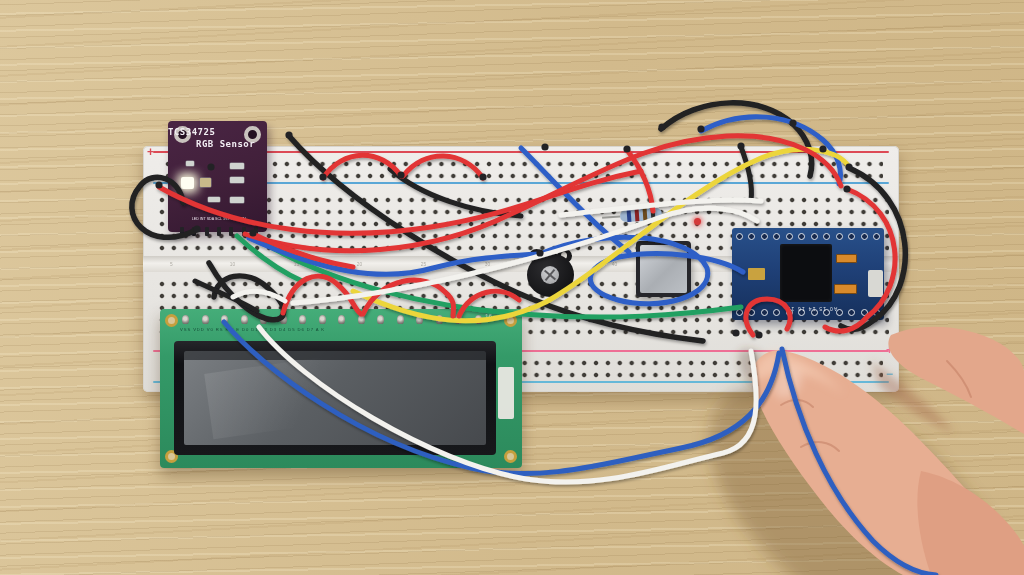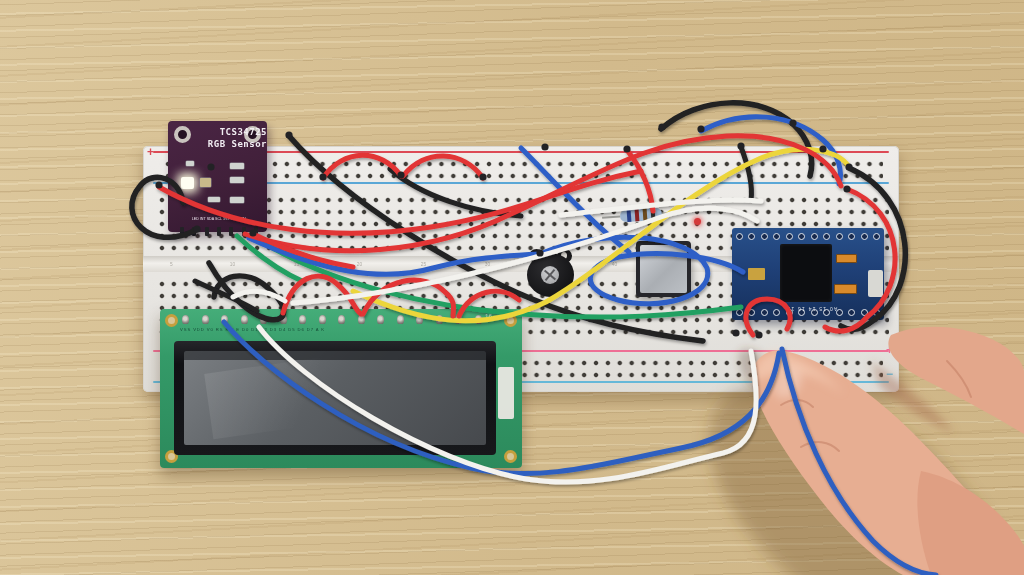--- a/index.html
+++ b/index.html
@@ -24,21 +24,21 @@
   #groove{left:0;right:0;top:110px;height:16px;
     background:linear-gradient(180deg,#cfccc6,#f2f0ec 45%,#dedbd5);}
   #groove-nums{left:26px;right:26px;top:110px;height:16px;display:flex;justify-content:space-between;align-items:center;}
   #groove-nums span{font-size:8px;transform:scale(.6);color:#8b887f;opacity:.65;}
   .railmark{font-size:12px;font-weight:bold;line-height:1;}
   
   #sensor{left:168px;top:121px;width:99px;height:111px;border-radius:4px;
     background:linear-gradient(160deg,#4a2544,var(--sensor,#41203a) 55%,#331830);
     box-shadow:3px 6px 9px rgba(40,20,40,.4);}
   .shole{width:17px;height:17px;border-radius:50%;background:#241122;border:4px solid #c9c3be;box-sizing:border-box;}
-  #sensor .title{left:0;right:0;text-align:right;color:#f2eef3;font-family:"DejaVu Sans Mono",monospace;
+  #sensor .title{left:0;right:0;text-align:left;color:#f2eef3;font-family:"DejaVu Sans Mono",monospace;
     font-size:9px;font-weight:bold;letter-spacing:.5px;white-space:nowrap;}
   #sensor-led{left:13px;top:56px;width:13px;height:12px;border-radius:2px;background:#fffef2;
     box-shadow:0 0 10px 4px rgba(255,255,225,.95);}
   .smd{background:#cfd3cf;border-radius:1px;box-shadow:0 0 0 .5px #8a8890;}
   #sensor-pinlabels{left:0;right:0;top:94px;text-align:center;color:#efe6f0;font-size:7px;
     transform:scale(.52);white-space:nowrap;}
   #sensor-pins{left:12px;top:106px;width:78px;height:9px;display:flex;justify-content:space-between;}
   #sensor-pins i{width:4px;height:9px;background:#232226;border-radius:1px;}
   
   #lcd{left:160px;top:309px;width:362px;height:159px;border-radius:4px;
@@ -149,21 +149,21 @@
         <i></i>
       </div>
     <div class="abs body"></div>
     <div class="abs screw"></div>
   </div>
 
   <div id="sensor" class="abs">
     <div class="abs shole" style="left:6px;top:5px;"></div>
     <div class="abs shole" style="right:6px;top:5px;"></div>
     <div class="abs title" style="top:6px;">TCS34725</div>
-    <div class="abs title" style="top:18px;">RGB Sensor</div>
+    <div class="abs title" style="top:18px;margin-left:28px;">RGB Sensor</div>
     <div id="sensor-led" class="abs"></div>
     <div class="abs smd" style="left:32px;top:57px;width:11px;height:9px;background:#c8b98a;"></div>
     <div class="abs smd" style="left:62px;top:42px;width:14px;height:6px;"></div>
     <div class="abs smd" style="left:62px;top:56px;width:14px;height:6px;"></div>
     <div class="abs smd" style="left:40px;top:76px;width:12px;height:5px;"></div>
     <div class="abs smd" style="left:62px;top:76px;width:14px;height:6px;"></div>
     <div class="abs smd" style="left:18px;top:40px;width:8px;height:5px;"></div>
     <div id="sensor-pinlabels" class="abs">LED INT SDA SCL 3V3 GND VIN</div>
     <div id="sensor-pins" class="abs">
         <i></i>

